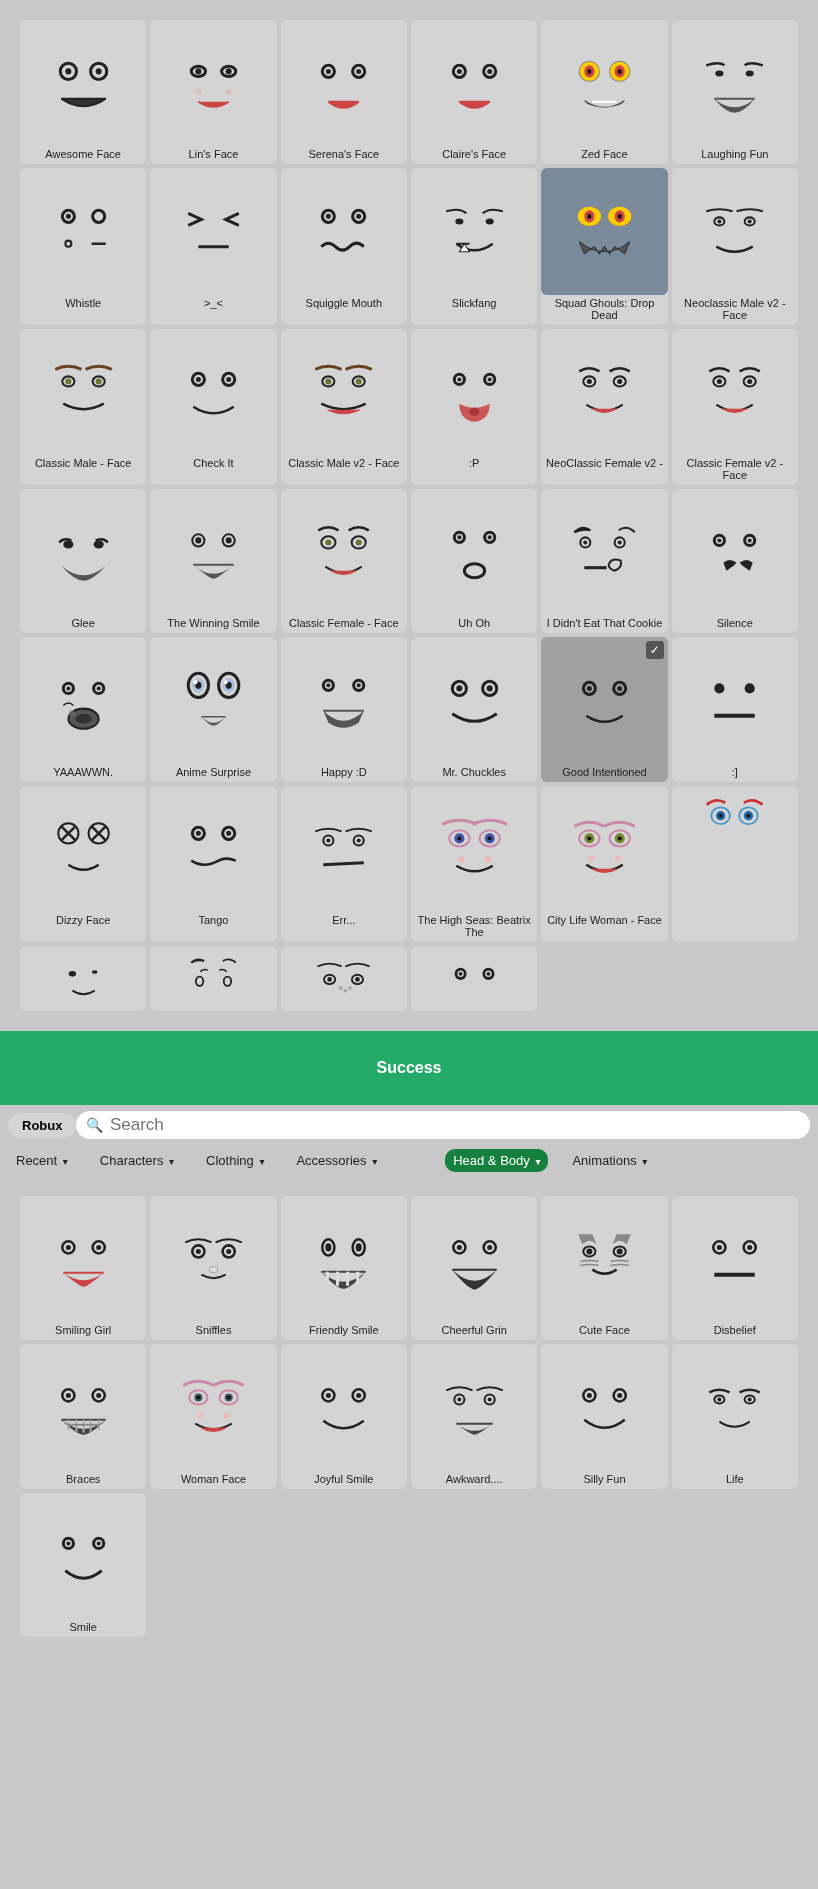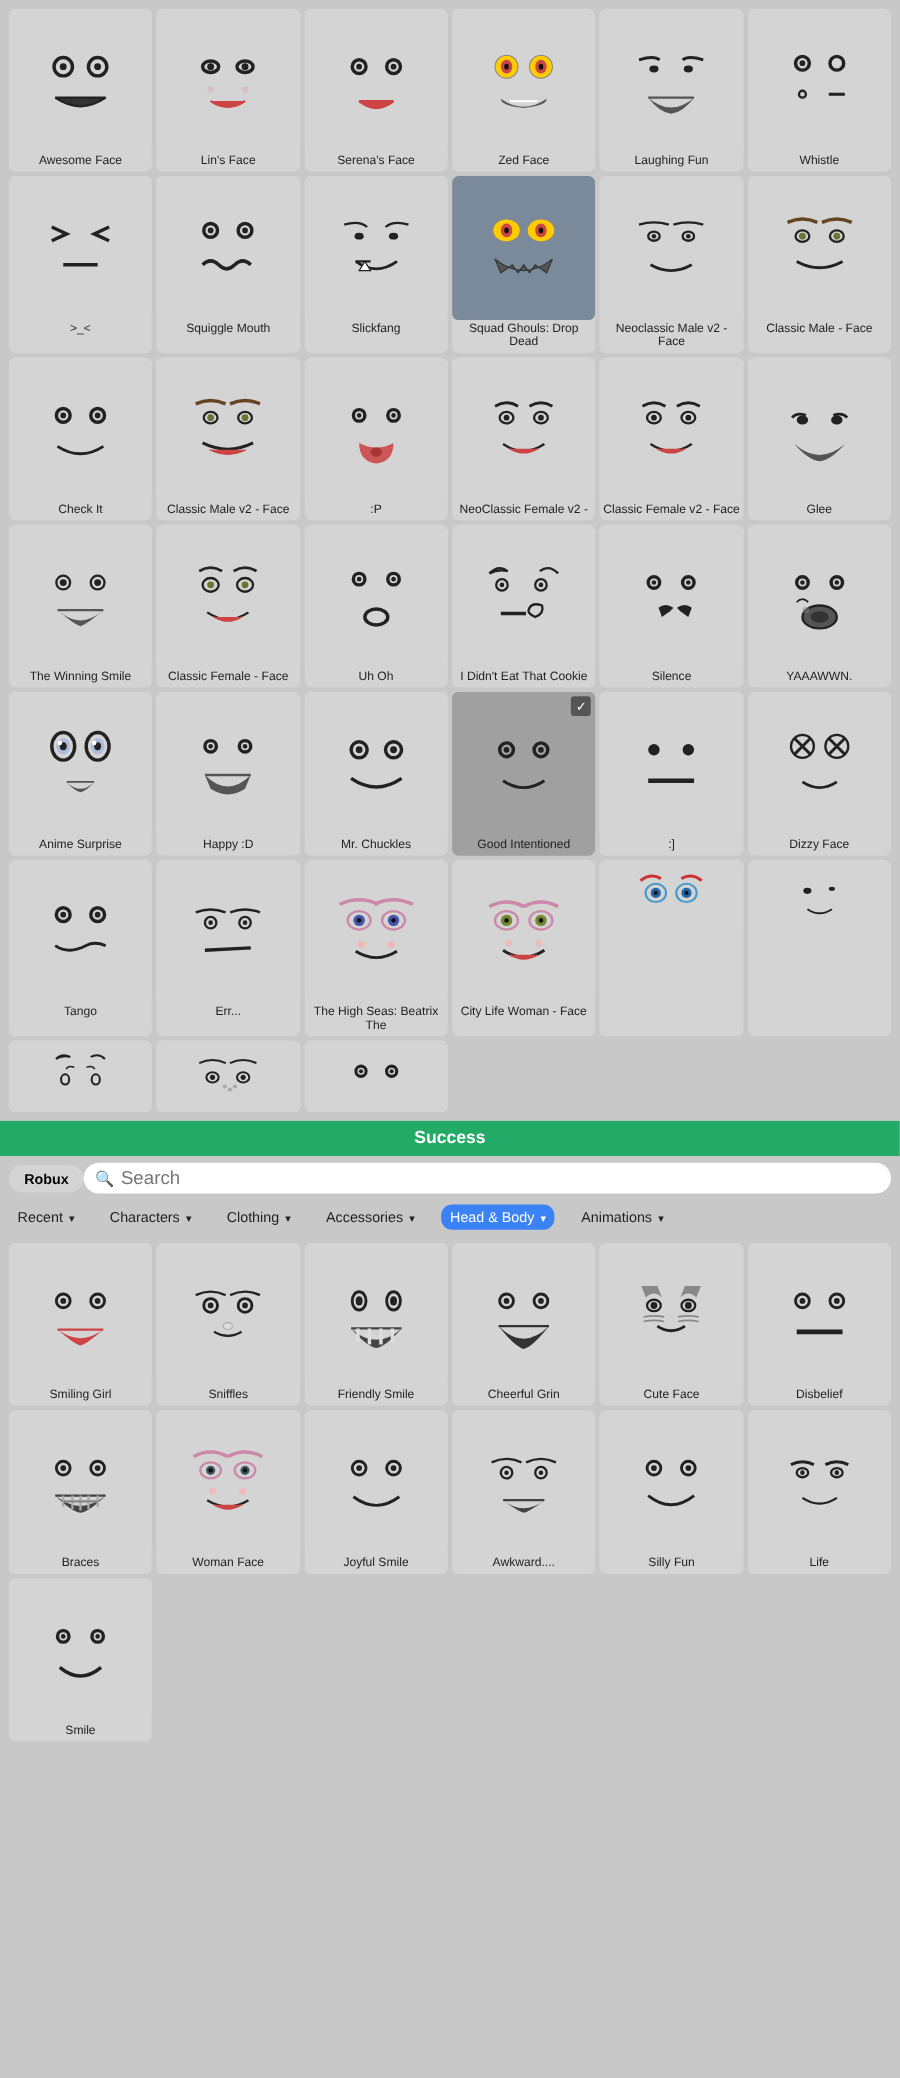--- a/index.html
+++ b/index.html
@@ -6,21 +6,21 @@
     body {
       background: #c8c8c8;
       font-family: Arial, sans-serif;
       font-size: 12px;
       width: 818px;
     }
     .grid {
       display: grid;
       grid-template-columns: repeat(6, 1fr);
       gap: 4px;
-      padding: 8px;
+      padding: 20px;
       background: #c8c8c8;
     }
     .item {
       background: #d4d4d4;
       border-radius: 6px;
       display: flex;
       flex-direction: column;
       align-items: center;
       cursor: pointer;
       position: relative;
@@ -61,21 +61,21 @@
       font-size: 11px;
       color: #222;
       text-align: center;
       padding: 2px 2px 4px;
       word-break: break-word;
     }
     .success-bar {
       background: #22aa66;
       color: white;
       text-align: center;
-      padding: 7px;
+      padding: 28px;
       font-size: 16px;
       font-weight: bold;
     }
     .search-bar {
       background: #c8c8c8;
       display: flex;
       align-items: center;
       padding: 6px 8px;
       gap: 0;
     }
@@ -117,22 +117,23 @@
       background: transparent;
       border: none;
       font-size: 13px;
       padding: 4px 8px;
       border-radius: 10px;
       cursor: pointer;
       white-space: nowrap;
       color: #222;
     }
     .tab-item.active {
-      background: #3b82f6;
+      background: #15803d;
       color: white;
+      margin-left: 44px;
     }
     .tab-item .arrow { font-size: 10px; margin-left: 2px; }
     .face-svg {
       width: 80%;
       height: 80%;
     }
   </style>
 </head>
 <body>
 
@@ -170,20 +171,33 @@
       <svg viewBox="0 0 100 100" class="face-svg">
         <ellipse cx="35" cy="38" rx="6" ry="6" fill="none" stroke="#222" stroke-width="3"></ellipse>
         <ellipse cx="65" cy="38" rx="6" ry="6" fill="none" stroke="#222" stroke-width="3"></ellipse>
         <ellipse cx="35" cy="38" rx="2.5" ry="2.5" fill="#222"></ellipse>
         <ellipse cx="65" cy="38" rx="2.5" ry="2.5" fill="#222"></ellipse>
         <path d="M35 68 Q50 80 65 68" fill="#c44" stroke="#c44" stroke-width="2"></path>
         <line x1="35" y1="68" x2="65" y2="68" stroke="#c44" stroke-width="2"></line>
       </svg>
     </div>
     <div class="label">Serena's Face</div>
+  </div>
+  <div class="item">
+    <div class="face-box">
+      <svg viewBox="0 0 100 100" class="face-svg">
+        <ellipse cx="35" cy="38" rx="6" ry="6" fill="none" stroke="#222" stroke-width="3"></ellipse>
+        <ellipse cx="65" cy="38" rx="6" ry="6" fill="none" stroke="#222" stroke-width="3"></ellipse>
+        <ellipse cx="35" cy="38" rx="2.5" ry="2.5" fill="#222"></ellipse>
+        <ellipse cx="65" cy="38" rx="2.5" ry="2.5" fill="#222"></ellipse>
+        <path d="M35 68 Q50 80 65 68" fill="#c44" stroke="#c44" stroke-width="2"></path>
+        <line x1="35" y1="68" x2="65" y2="68" stroke="#c44" stroke-width="2"></line>
+      </svg>
+    </div>
+    <div class="label">Claire's Face</div>
   </div>
   <div class="item">
     <div class="face-box">
       <svg viewBox="0 0 100 100" class="face-svg">
         <ellipse cx="35" cy="38" rx="10" ry="10" fill="#ffcc00" stroke="#888" stroke-width="1"></ellipse>
         <ellipse cx="65" cy="38" rx="10" ry="10" fill="#ffcc00" stroke="#888" stroke-width="1"></ellipse>
         <ellipse cx="35" cy="38" rx="5" ry="6" fill="#c44"></ellipse>
         <ellipse cx="65" cy="38" rx="5" ry="6" fill="#c44"></ellipse>
         <ellipse cx="35" cy="38" rx="2" ry="2.5" fill="#111"></ellipse>
         <ellipse cx="65" cy="38" rx="2" ry="2.5" fill="#111"></ellipse>

